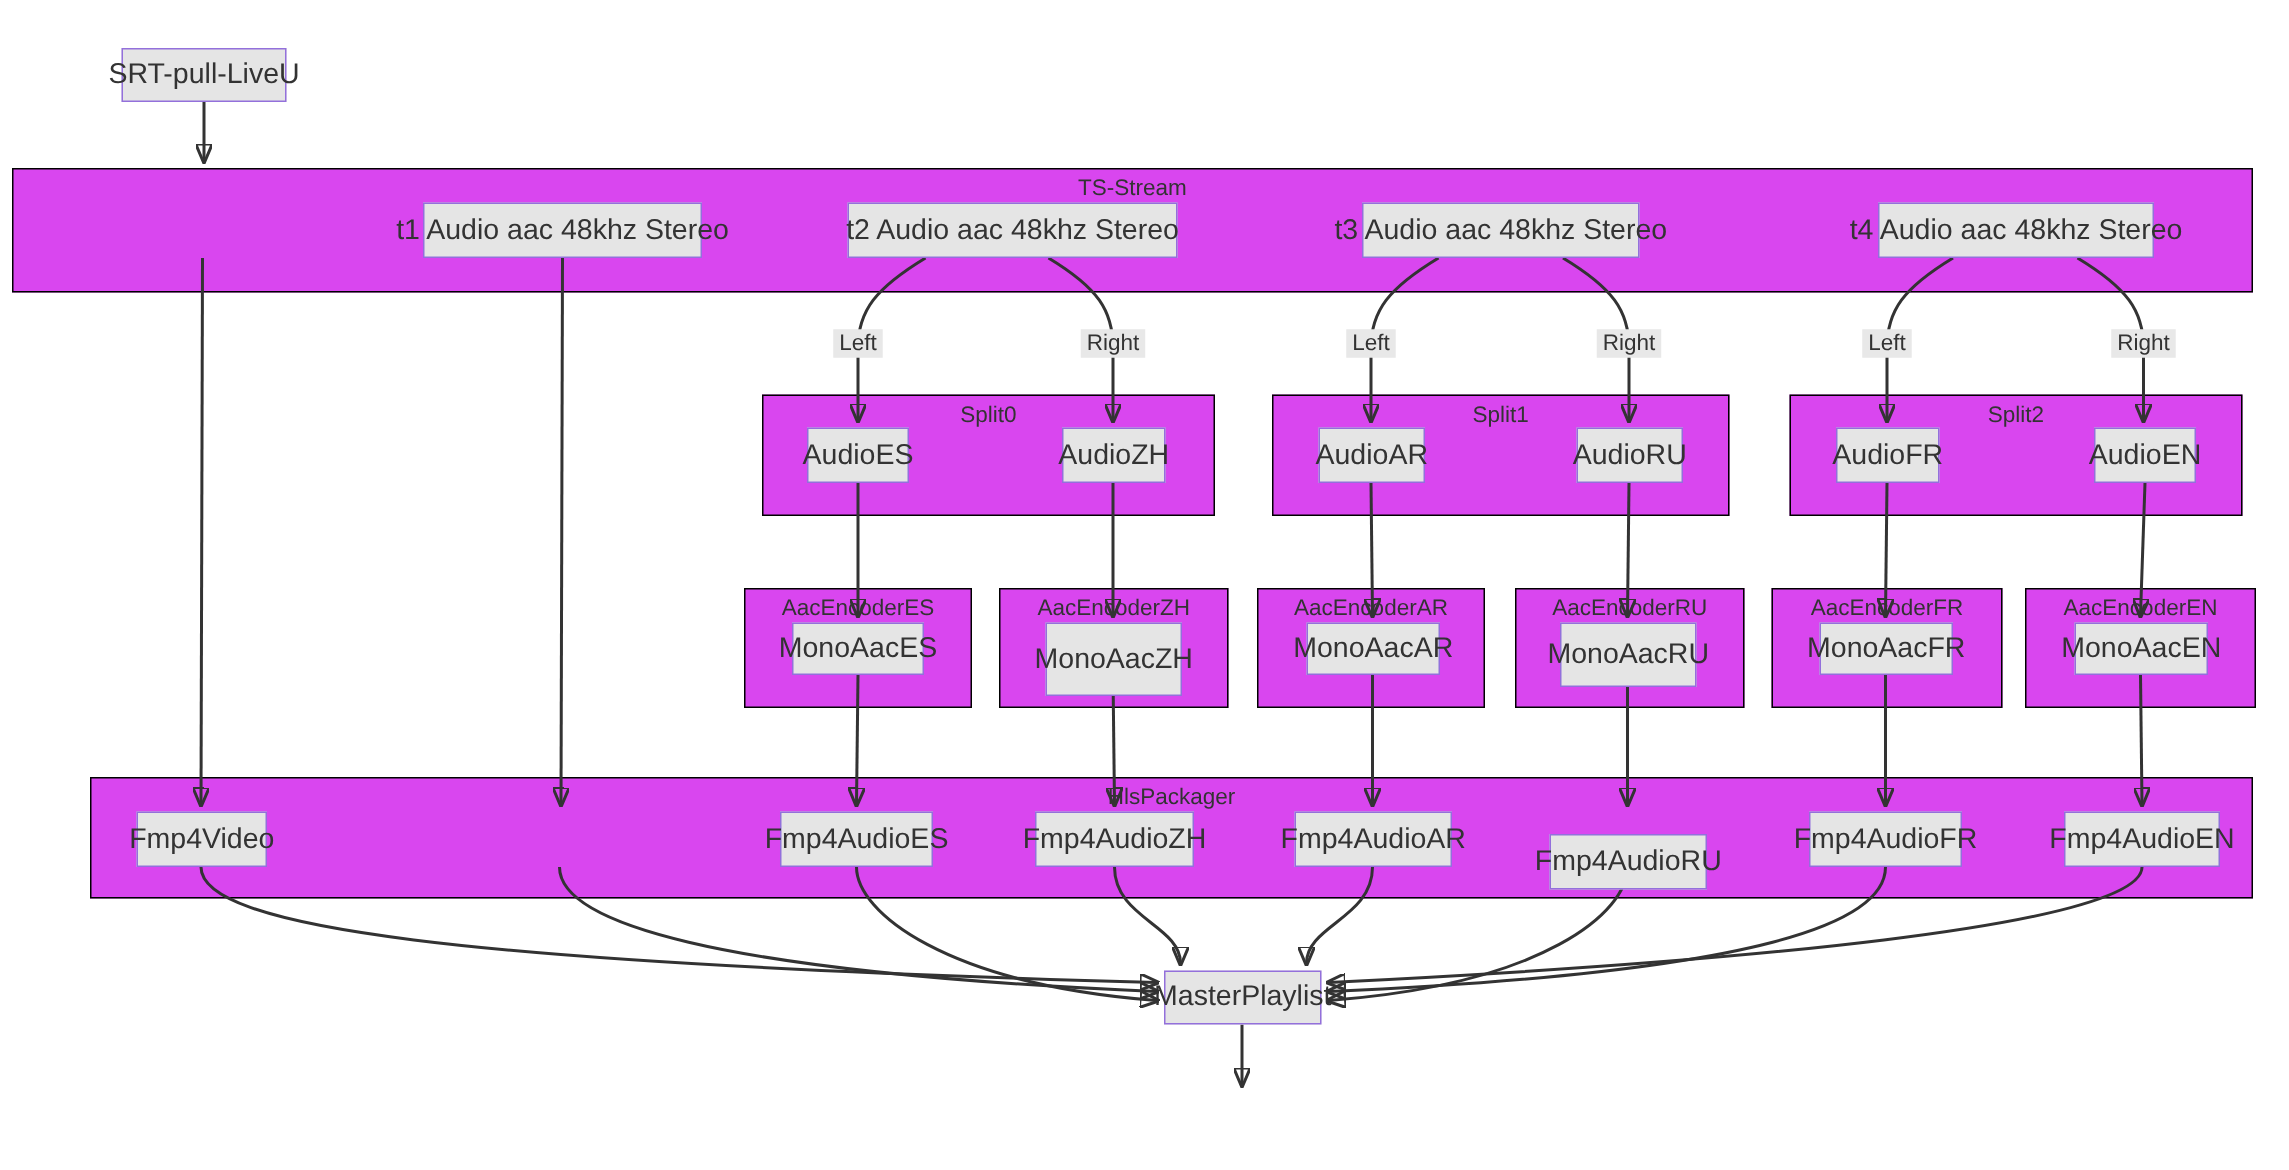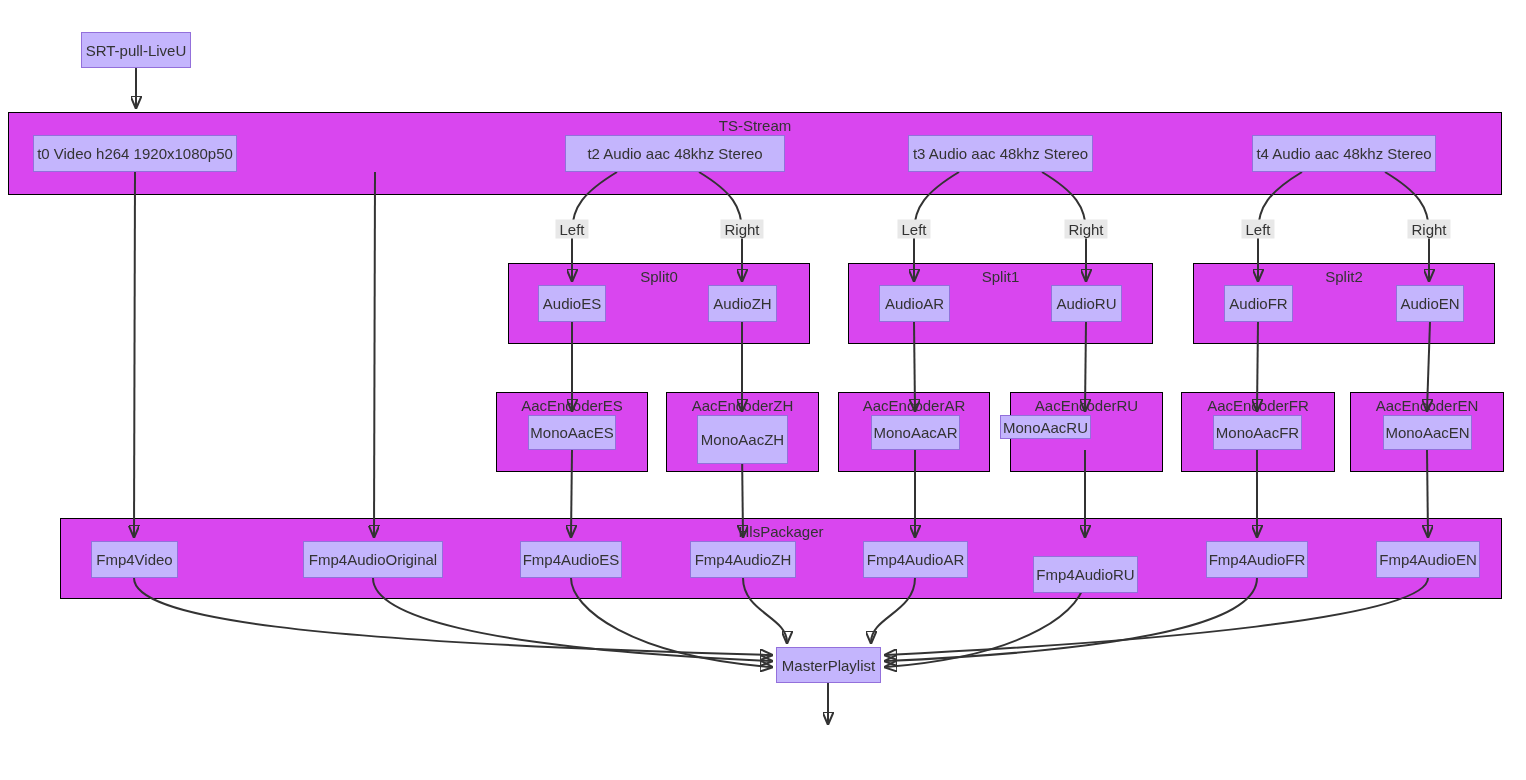--- a/index.html
+++ b/index.html
@@ -19,23 +19,23 @@
     font-size:15px; color:#333333; white-space:nowrap;
   }
   .edges-layer { position:absolute; left:0; top:0; pointer-events:none; }
   .edges-layer path { stroke:#333333; stroke-width:2; fill:none; }
   .edge-label {
     position:absolute; transform:translate(-50%,-50%);
     background:#E8E8E8; padding:1px 4px; font-size:15px; color:#333333;
     white-space:nowrap;
   }
   .node {
-    position:absolute; background:#c4b5fd; border:1px solid #9370DB;
+    position:absolute; background:#e5e5e5; border:1px solid #9370DB;
     box-sizing:border-box; display:flex; align-items:center; justify-content:center;
-    font-size:15px; color:#333333; white-space:nowrap; overflow:visible;
+    font-size:19px; color:#333333; white-space:nowrap; overflow:visible;
   }
 </style>
 </head>
 <body>
 
 <div id="canvas">
 
   <div class="cluster" style="left:8px;top:112px;width:1494px;height:83px">
     <span class="cluster-label">TS-Stream</span>
   </div>
@@ -109,41 +109,40 @@
   </svg>
 
   <div class="edge-label" style="left:572px;top:229px">Left</div>
   <div class="edge-label" style="left:742px;top:229px">Right</div>
   <div class="edge-label" style="left:914px;top:229px">Left</div>
   <div class="edge-label" style="left:1086px;top:229px">Right</div>
   <div class="edge-label" style="left:1258px;top:229px">Left</div>
   <div class="edge-label" style="left:1429px;top:229px">Right</div>
 
   <div class="node" style="left:81px;top:32px;width:110px;height:36px">SRT-pull-LiveU</div>
-  <div class="node" style="left:33px;top:135px;width:204px;height:37px">t0 Video h264 1920x1080p50</div>
+  <div class="node" style="left:282px;top:135px;width:186px;height:37px">t1 Audio aac 48khz Stereo</div>
   <div class="node" style="left:565px;top:135px;width:220px;height:37px">t2 Audio aac 48khz Stereo</div>
   <div class="node" style="left:908px;top:135px;width:185px;height:37px">t3 Audio aac 48khz Stereo</div>
   <div class="node" style="left:1252px;top:135px;width:184px;height:37px">t4 Audio aac 48khz Stereo</div>
 
   <div class="node" style="left:538px;top:285px;width:68px;height:37px">AudioES</div>
   <div class="node" style="left:708px;top:285px;width:69px;height:37px">AudioZH</div>
   <div class="node" style="left:879px;top:285px;width:71px;height:37px">AudioAR</div>
   <div class="node" style="left:1051px;top:285px;width:71px;height:37px">AudioRU</div>
   <div class="node" style="left:1224px;top:285px;width:69px;height:37px">AudioFR</div>
   <div class="node" style="left:1396px;top:285px;width:68px;height:37px">AudioEN</div>
 
   <div class="node" style="left:528px;top:415px;width:88px;height:35px">MonoAacES</div>
   <div class="node" style="left:697px;top:415px;width:91px;height:49px">MonoAacZH</div>
   <div class="node" style="left:871px;top:415px;width:89px;height:35px">MonoAacAR</div>
-  <div class="node" style="left:1000px;top:415px;width:91px;height:24px">MonoAacRU</div>
+  <div class="node" style="left:1040px;top:415px;width:91px;height:43px">MonoAacRU</div>
   <div class="node" style="left:1213px;top:415px;width:89px;height:35px">MonoAacFR</div>
   <div class="node" style="left:1383px;top:415px;width:89px;height:35px">MonoAacEN</div>
 
   <div class="node" style="left:91px;top:541px;width:87px;height:37px">Fmp4Video</div>
-  <div class="node" style="left:303px;top:541px;width:140px;height:37px">Fmp4AudioOriginal</div>
   <div class="node" style="left:520px;top:541px;width:102px;height:37px">Fmp4AudioES</div>
   <div class="node" style="left:690px;top:541px;width:106px;height:37px">Fmp4AudioZH</div>
   <div class="node" style="left:863px;top:541px;width:105px;height:37px">Fmp4AudioAR</div>
   <div class="node" style="left:1033px;top:556px;width:105px;height:37px">Fmp4AudioRU</div>
   <div class="node" style="left:1206px;top:541px;width:102px;height:37px">Fmp4AudioFR</div>
   <div class="node" style="left:1376px;top:541px;width:104px;height:37px">Fmp4AudioEN</div>
 
   <div class="node" style="left:776px;top:647px;width:105px;height:36px">MasterPlaylist</div>
 
 </div>

